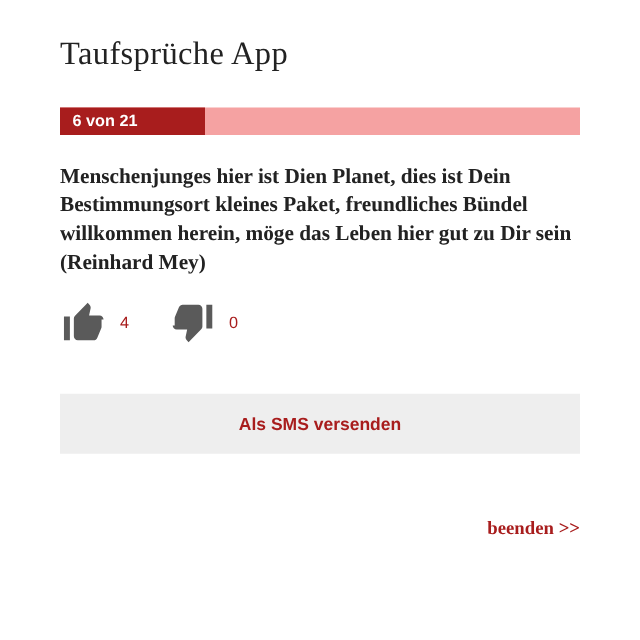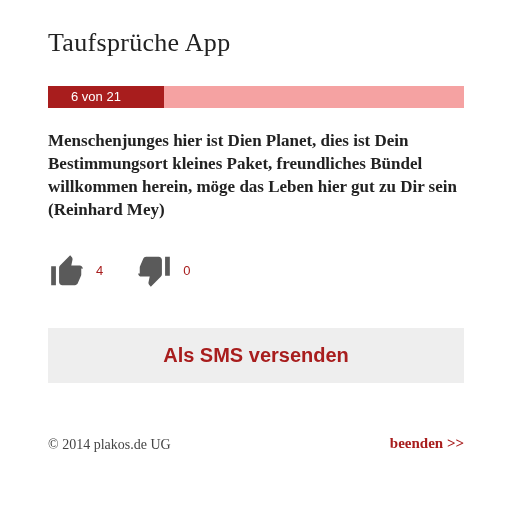--- a/index.html
+++ b/index.html
@@ -25,33 +25,33 @@
     margin-bottom: 22px;
   }
   .progress-fill {
     position: absolute;
     left: 0; top: 0;
     height: 100%;
     background: #a81d1d;
   }
   .progress-label {
     position: absolute;
-    left: 23px;
+    left: 10px;
     top: 0;
     line-height: 22px;
     font-family: Arial, sans-serif;
     font-size: 13px;
-    font-weight: normal;
+    font-weight: bold;
     color: #fff;
   }
   .quote {
     font-size: 17px;
     line-height: 1.35;
     font-weight: bold;
-    margin-bottom: 30px;
+    margin-bottom: 17px;
     font-family: Georgia, 'Times New Roman', serif;
   }
   .vote-row {
     display: flex;
     align-items: center;
     margin-bottom: 38px;
   }
   .vote {
     display: flex;
     align-items: center;
@@ -70,21 +70,21 @@
     color: #a81d1d;
     margin-left: 28px;
     cursor: pointer;
   }
   .sms-btn {
     width: 100%;
     background: #eeeeee;
     text-align: center;
     padding: 16px 0;
     font-family: Arial, sans-serif;
-    font-size: 20px;
+    font-size: 14px;
     font-weight: bold;
     color: #a81d1d;
     cursor: pointer;
     margin-bottom: 52px;
   }
   .footer {
     display: flex;
     justify-content: space-between;
     font-size: 15px;
     color: #a81d1d;
@@ -126,16 +126,15 @@
       </svg>
     </span>
     <span class="vote-count">0</span>
   </div>
 </div>
 
 <div class="sms-btn">Als SMS versenden</div>
 
 <div class="footer">
   <div>
-    <div class="copyright">© 2014 plakos.de UG</div>
   </div>
   <div class="end">beenden &gt;&gt;</div>
 </div>
 
 </body></html>

